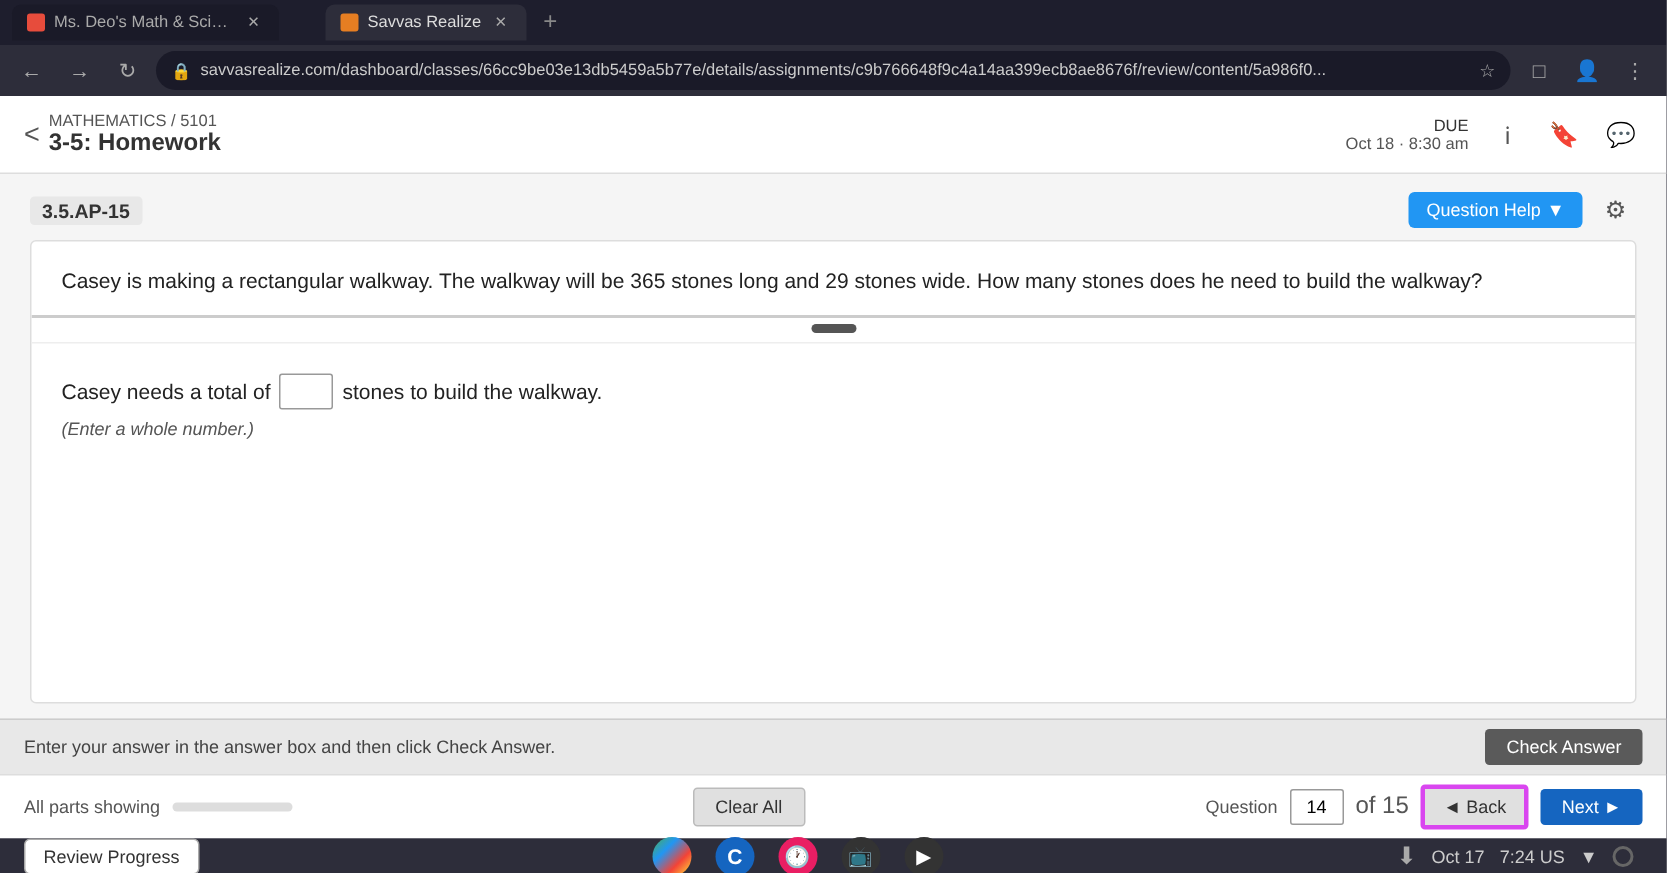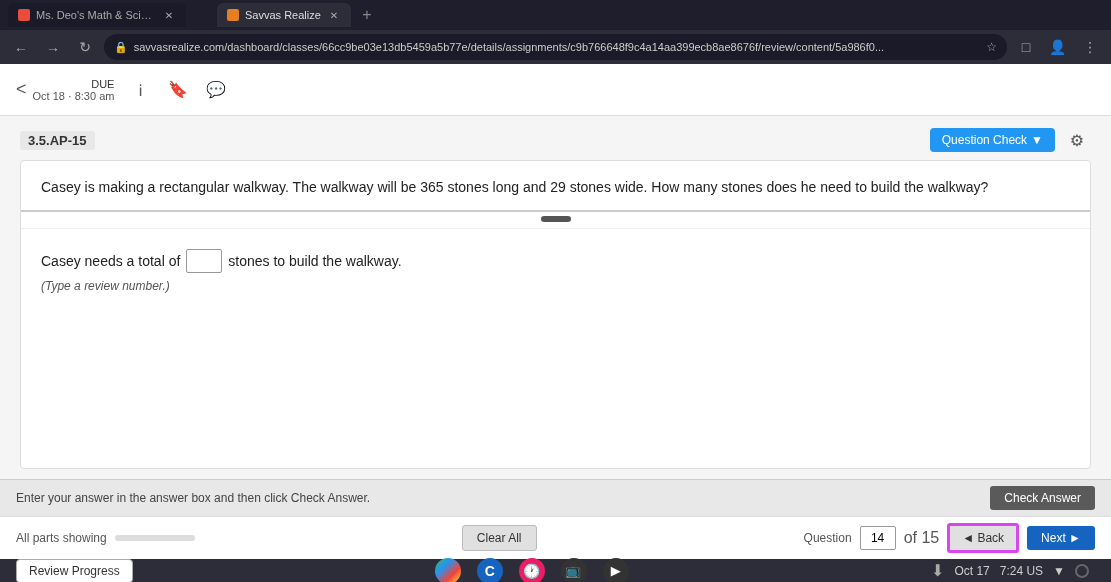--- a/index.html
+++ b/index.html
@@ -535,38 +535,46 @@
       <div class="nav-btn">□</div>
       <div class="nav-btn">👤</div>
       <div class="nav-btn">⋮</div>
     </div>
   </div>
 
   <div class="page-content">
 
     <div class="top-nav">
       <span class="back-arrow">&lt;</span>
+      <div class="breadcrumb-area">
+        <div class="breadcrumb-top">
+          <span>MATHEMATICS / 5101</span>
+        </div>
+        <div class="breadcrumb-main">
+          <span>3-5: Homework</span>
+        </div>
+      </div>
       <div class="due-area">
         <div class="due-label">DUE</div>
         <div>Oct 18 · 8:30 am</div>
       </div>
       <div class="top-icons">
         <div class="top-icon-btn">ℹ</div>
         <div class="top-icon-btn">🔖</div>
         <div class="top-icon-btn">💬</div>
       </div>
     </div>
 
     <div class="question-wrapper">
 
       <div class="question-header-row">
         <span class="question-label">3.5.AP-15</span>
         <div style="display:flex;align-items:center;gap:8px;">
           <button class="question-help-btn">
-            <span>Question Check</span>
+            <span>Question Help</span>
             <span>▼</span>
           </button>
           <div class="gear-icon-btn">⚙</div>
         </div>
       </div>
 
       <div class="question-box">
 
         <div class="question-text-area">
           <p class="question-text">Casey is making a rectangular walkway. The walkway will be 365 stones long and 29 stones wide. How many stones does he need to build the walkway?</p>
@@ -575,21 +583,21 @@
         <div style="display:flex;justify-content:center;padding:4px 0;border-bottom:1px solid #eee;">
           <div class="drag-handle"></div>
         </div>
 
         <div class="answer-area">
           <div class="answer-line">
             <span>Casey needs a total of</span>
             <input class="answer-input" type="text" style="">
             <span>stones to build the walkway.</span>
           </div>
-          <div class="answer-hint">(Type a review number.)</div>
+          <div class="answer-hint">(Enter a whole number.)</div>
         </div>
 
       </div>
 
     </div>
 
     <div class="instruction-bar">
       <span class="instruction-text">Enter your answer in the answer box and then click Check Answer.</span>
       <button class="check-answer-btn">Check Answer</button>
     </div>

